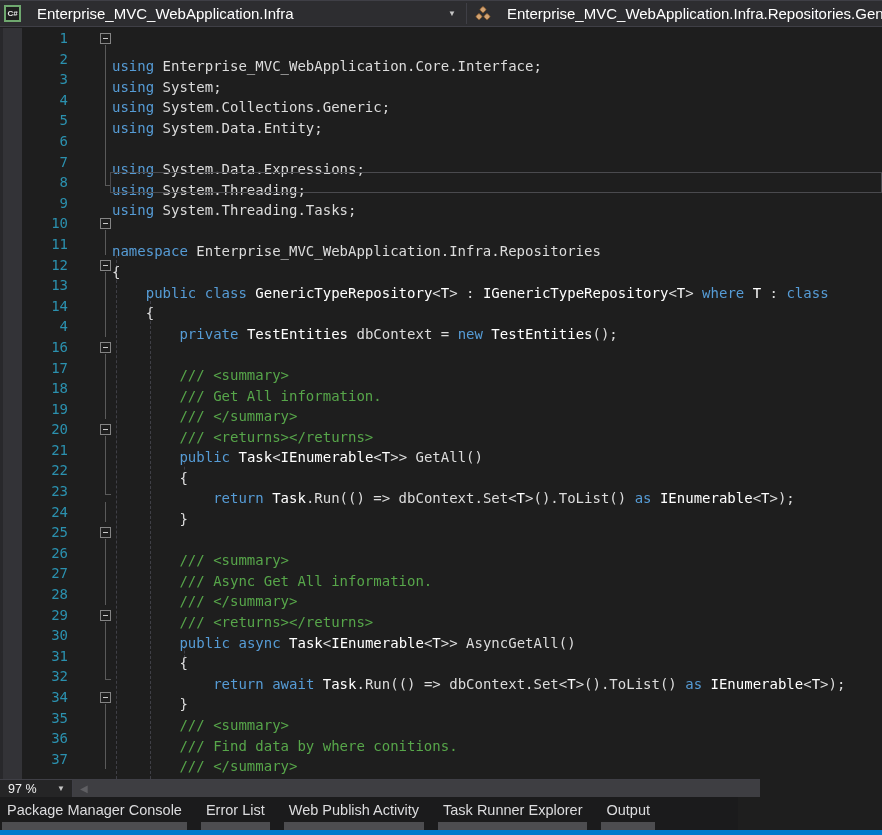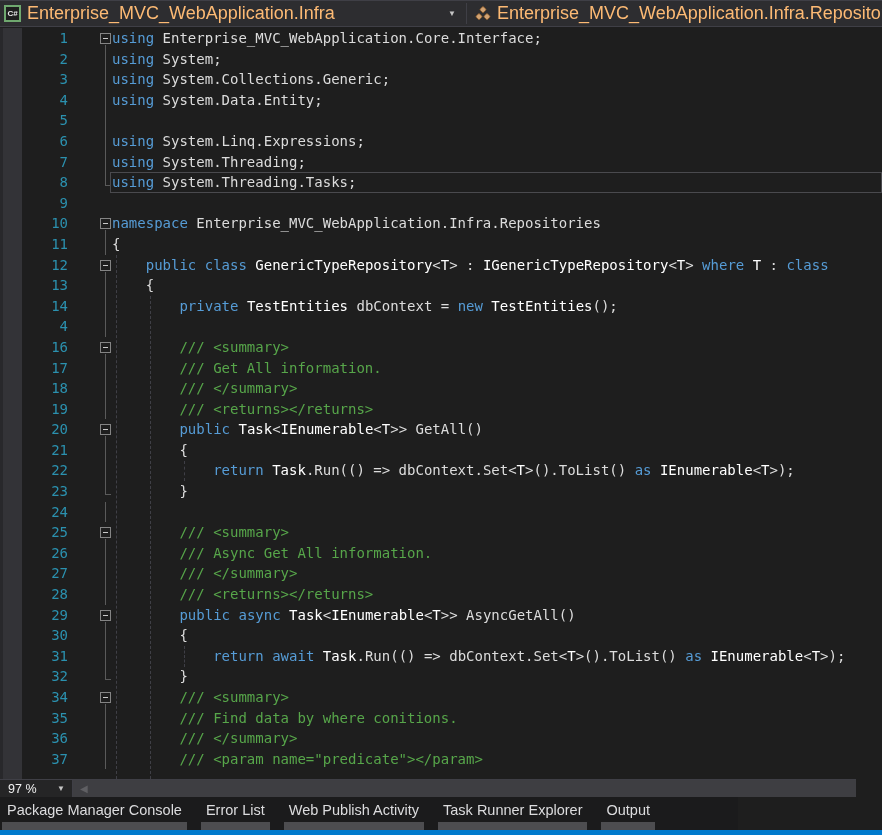--- a/index.html
+++ b/index.html
@@ -7,58 +7,58 @@
           font-family:"Liberation Sans",sans-serif;}
 
   
   #navbar{position:absolute;left:0;top:0;width:882px;height:27px;background:#2D2D30;
           border-top:1px solid #3F3F46;border-bottom:1px solid #3F3F46;box-sizing:border-box;
           display:flex;align-items:stretch;}
   .nav-combo{display:flex;align-items:center;overflow:hidden;white-space:nowrap;}
   .nav-combo.project{width:462px;flex:none;padding-left:4px;}
   .nav-combo.member{flex:1;padding-left:8px;}
   .nav-sep{width:1px;background:#3F3F46;margin:2px 0;}
-  .nav-label{color:#fdba74;font-size:18px;margin-left:6px;overflow:hidden;white-space:nowrap;}
+  .nav-label{color:#ffffff;font-size:15px;margin-left:16px;overflow:hidden;white-space:nowrap;}
   .chev{color:#C5C5C5;font-size:8px;margin-left:auto;margin-right:10px;}
   .csharp-icon{width:17px;height:17px;box-sizing:border-box;border:2px solid #6FA express;flex:none;}
   .csharp-icon{border:2px solid #6FA86F;background:#1E1E1E;color:#E8E8E8;font-size:8px;font-weight:bold;
                display:flex;align-items:center;justify-content:center;letter-spacing:0;}
   .class-icon{flex:none;}
 
   
   #editor{position:absolute;left:0;top:28px;width:882px;height:751px;background:#1E1E1E;overflow:hidden;}
   #margin-strip{position:absolute;left:0;top:0;bottom:0;width:22px;background:#333337;
                 border-left:3px solid #28282B;box-sizing:border-box;z-index:3;}
   #code-lines{position:absolute;left:0;top:0;right:0;z-index:2;}
   .code-row{display:flex;height:20.6px;line-height:20.6px;
             font-family:"DejaVu Sans Mono","Liberation Mono",monospace;font-size:14px;}
   .line-number{flex:none;width:68px;text-align:right;color:#2B91AF;user-select:none;}
   .fold-cell{flex:none;width:44px;position:relative;height:100%;}
-  .code-text{flex:1;white-space:pre;color:#DCDCDC;}
+  .code-text{flex:1;white-space:pre;color:#DCDCDC;margin-top:28px;}
   .tk-k{color:#569CD6;}
   .tk-t{color:#ffffff;}
   .tk-p{color:#DCDCDC;}
   .tk-c{color:#57A64A;}
   .fbox{position:absolute;left:32px;top:5px;width:9px;height:9px;border:1px solid #848484;
         background:#1E1E1E;z-index:2;}
   .fbox::after{content:"";position:absolute;left:2px;right:2px;top:4px;height:1px;background:#C8C8C8;}
   .vline{position:absolute;left:37px;top:0;bottom:0;width:1px;background:#5A5A5A;}
   .vline.below-box{top:17px;}
   .vline.half{bottom:auto;height:14px;}
   .htick{position:absolute;left:37px;top:13px;width:6px;height:1px;background:#5A5A5A;}
   .indent-guide{position:absolute;width:0;border-left:1px dashed #3F3F46;z-index:1;}
   #guide-l0{left:116px;top:226.6px;height:524px;}
   #guide-l1{left:150px;top:267.8px;height:483px;}
   #guide-l2a{left:184px;top:432.6px;height:20.6px;}
   #guide-l2b{left:184px;top:618px;height:20.6px;}
   #current-line{position:absolute;left:110px;right:0;height:20.6px;border:1px solid #4A4A4E;
                 box-sizing:border-box;z-index:4;pointer-events:none;}
 
   
-  #zoombar{position:absolute;left:0;top:779px;width:856px;height:18px;background:#3E3E42;
+  #zoombar{position:absolute;left:0;top:779px;width:760px;height:18px;background:#3E3E42;
            display:flex;align-items:stretch;border-top:1px solid #3F3F46;box-sizing:border-box;}
   #zoom-combo{flex:none;width:73px;background:#252526;display:flex;align-items:center;
               border-right:1px solid #3F3F46;box-sizing:border-box;}
   #zoom-combo .zlabel{color:#F1F1F1;font-size:12.5px;margin-left:8px;}
   #zoom-combo .chev{margin-right:7px;}
   #hscroll{flex:1;display:flex;align-items:center;}
   .scroll-left{color:#5F5F63;font-size:10px;margin-left:7px;}
 
   
   #panel-tabs{position:absolute;left:0;top:797px;width:738px;height:33px;background:#1B1B1C;
@@ -132,21 +132,21 @@
           <span class="line-number">5</span>
           <span class="fold-cell">
             <span class="vline"></span>
           </span>
         </div>
         <div class="code-row">
           <span class="line-number">6</span>
           <span class="fold-cell">
             <span class="vline"></span>
           </span>
-          <span class="code-text"><span class="tk-k">using</span><span class="tk-p"> System.Linq.Expressions;</span></span>
+          <span class="code-text"><span class="tk-k">using</span><span class="tk-p"> System.Data.Expressions;</span></span>
         </div>
         <div class="code-row">
           <span class="line-number">7</span>
           <span class="fold-cell">
             <span class="vline"></span>
           </span>
           <span class="code-text"><span class="tk-k">using</span><span class="tk-p"> System.Threading;</span></span>
         </div>
         <div class="code-row">
           <span class="line-number">8</span>

